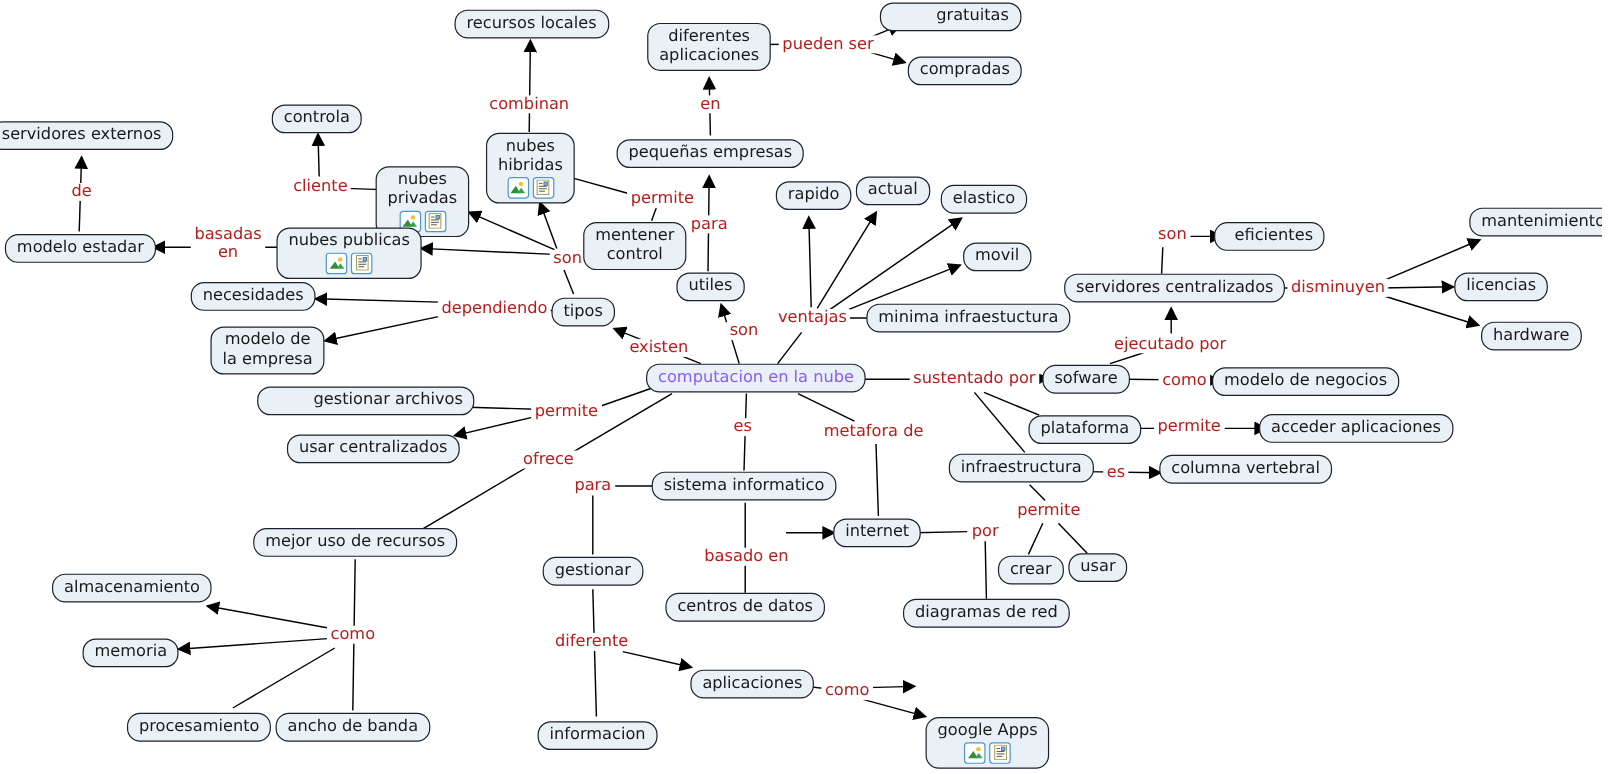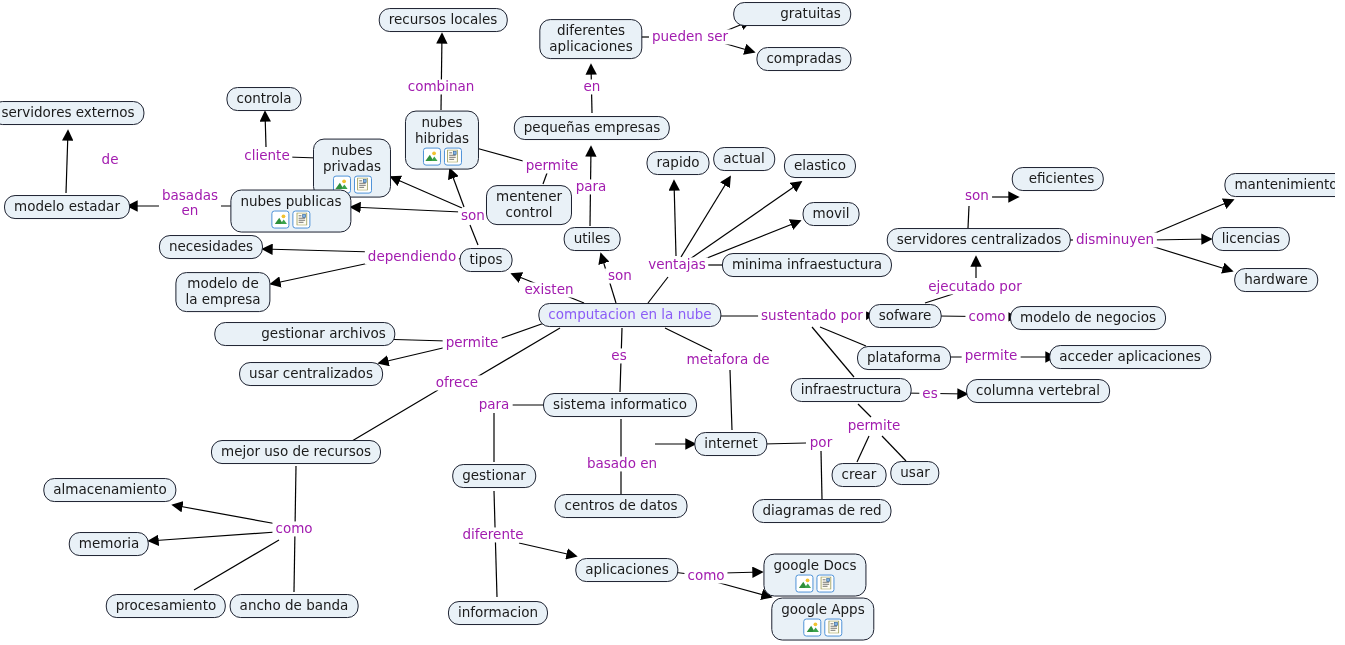--- a/index.html
+++ b/index.html
@@ -3,21 +3,21 @@
 <meta charset="utf-8">
 <style>
   html,body{margin:0;padding:0;background:#ffffff;}
   #canvas{
     position:relative;width:1335px;height:645px;overflow:hidden;
     background:#ffffff;font-family:"DejaVu Sans","Liberation Sans",sans-serif;border-radius:26px;
   }
   #edges{position:absolute;left:0;top:0;z-index:1;}
   .edge-label{
     position:absolute;z-index:2;transform:translate(-50%,-50%);
-    background:#ffffff;color:#a21caf;font-size:13.5px;line-height:1.12;
+    background:#ffffff;color:#b91c1c;font-size:13.5px;line-height:1.12;
     white-space:pre-line;text-align:center;padding:0 3px;
   }
   .node{
     position:absolute;z-index:3;transform:translate(-50%,-50%);
     background:#e9f1f7;border:1.4px solid #1c2130;border-radius:11px;
     color:#1a1a1a;font-size:13.5px;line-height:1.18;
     padding:3px 9px;white-space:pre-line;text-align:center;
     display:flex;flex-direction:column;align-items:center;justify-content:center;
     box-sizing:border-box;
   }
@@ -160,21 +160,21 @@
 control</span></div>
     <div class="node" style="left: 678px; top: 163px;"><span>rapido</span></div>
     <div class="node" style="left: 744px; top: 159px;"><span>actual</span></div>
     <div class="node" style="left: 820px; top: 166px;"><span>elastico</span></div>
     <div class="node" style="left: 831px; top: 214px;"><span>movil</span></div>
     <div class="node" style="left: 592px; top: 239px;"><span>utiles</span></div>
     <div class="node" style="left: 211px; top: 247px;"><span>necesidades</span></div>
     <div class="node" style="left: 486px; top: 260px;"><span>tipos</span></div>
     <div class="node" style="left: 807px; top: 265px;"><span>minima infraestuctura</span></div>
     <div class="node" style="left: 979px; top: 240px;"><span>servidores centralizados</span></div>
-    <div class="node" style="left: 1058px; top: 179px; padding-left: 16px;"><span>eficientes</span></div>
+    <div class="node" style="left: 1058px; top: 197px; padding-left: 16px;"><span>eficientes</span></div>
     <div class="node" style="left: 1286px; top: 185px;"><span>mantenimiento</span></div>
     <div class="node" style="left: 1251px; top: 239px;"><span>licencias</span></div>
     <div class="node" style="left: 1276px; top: 280px;"><span>hardware</span></div>
     <div class="node" style="left: 223px; top: 292px;"><span>modelo de
 la empresa</span></div>
     <div class="node accent" style="left: 630px; top: 315px;"><span>computacion en la nube</span></div>
     <div class="node" style="left: 305px; top: 334px; padding-left: 46px;"><span>gestionar archivos</span></div>
     <div class="node" style="left: 905px; top: 316px;"><span>sofware</span></div>
     <div class="node" style="left: 1088px; top: 318px;"><span>modelo de negocios</span></div>
     <div class="node" style="left: 311px; top: 374px;"><span>usar centralizados</span></div>
@@ -186,51 +186,39 @@
     <div class="node" style="left: 296px; top: 452px;"><span>mejor uso de recursos</span></div>
     <div class="node" style="left: 731px; top: 444px;"><span>internet</span></div>
     <div class="node" style="left: 859px; top: 475px;"><span>crear</span></div>
     <div class="node" style="left: 915px; top: 473px;"><span>usar</span></div>
     <div class="node" style="left: 494px; top: 476px;"><span>gestionar</span></div>
     <div class="node" style="left: 110px; top: 490px;"><span>almacenamiento</span></div>
     <div class="node" style="left: 621px; top: 506px;"><span>centros de datos</span></div>
     <div class="node" style="left: 822px; top: 511px;"><span>diagramas de red</span></div>
     <div class="node" style="left: 109px; top: 544px;"><span>memoria</span></div>
     <div class="node" style="left: 627px; top: 570px;"><span>aplicaciones</span></div>
-    <div class="node" style="left: 815px; top: 575px;"><span>google Docs</span><div class="icon-row"><span class="res-icon"><svg width="13" height="13" viewBox="0 0 16 16">
-            <circle cx="11.2" cy="4.6" r="2.3" fill="#f2c230"></circle>
-            <path d="M0.5 14 L6 6.5 L10.5 14 Z" fill="#2f8f3b"></path>
-            <path d="M7.5 14 L11.5 8.5 L15.5 14 Z" fill="#3aa34a"></path>
-          </svg></span><span class="res-icon"><svg width="13" height="13" viewBox="0 0 16 16">
-            <rect x="2" y="0.5" width="12" height="15" fill="#fffdf2" stroke="#9a9a55" stroke-width="1"></rect>
-            <rect x="9" y="2.5" width="3.5" height="3.5" fill="#7fb2e5" stroke="#336699" stroke-width="0.8"></rect>
-            <line x1="4" y1="4" x2="7.5" y2="4" stroke="#555" stroke-width="1"></line>
-            <line x1="4" y1="7" x2="12" y2="7" stroke="#555" stroke-width="1"></line>
-            <line x1="4" y1="9.5" x2="12" y2="9.5" stroke="#555" stroke-width="1"></line>
-            <line x1="4" y1="12" x2="10" y2="12" stroke="#555" stroke-width="1"></line>
-          </svg></span></div></div>
     <div class="node" style="left: 166px; top: 606px;"><span>procesamiento</span></div>
     <div class="node" style="left: 294px; top: 606px;"><span>ancho de banda</span></div>
     <div class="node" style="left: 823px; top: 619px;"><span>google Apps</span><div class="icon-row"><span class="res-icon"><svg width="13" height="13" viewBox="0 0 16 16">
             <circle cx="11.2" cy="4.6" r="2.3" fill="#f2c230"></circle>
             <path d="M0.5 14 L6 6.5 L10.5 14 Z" fill="#2f8f3b"></path>
             <path d="M7.5 14 L11.5 8.5 L15.5 14 Z" fill="#3aa34a"></path>
           </svg></span><span class="res-icon"><svg width="13" height="13" viewBox="0 0 16 16">
             <rect x="2" y="0.5" width="12" height="15" fill="#fffdf2" stroke="#9a9a55" stroke-width="1"></rect>
             <rect x="9" y="2.5" width="3.5" height="3.5" fill="#7fb2e5" stroke="#336699" stroke-width="0.8"></rect>
             <line x1="4" y1="4" x2="7.5" y2="4" stroke="#555" stroke-width="1"></line>
             <line x1="4" y1="7" x2="12" y2="7" stroke="#555" stroke-width="1"></line>
             <line x1="4" y1="9.5" x2="12" y2="9.5" stroke="#555" stroke-width="1"></line>
             <line x1="4" y1="12" x2="10" y2="12" stroke="#555" stroke-width="1"></line>
           </svg></span></div></div>
     <div class="node" style="left: 498px; top: 613px;"><span>informacion</span></div>
     <div class="edge-label" style="left: 690px; top: 37px;">pueden ser</div>
     <div class="edge-label" style="left: 441px; top: 87px;">combinan</div>
     <div class="edge-label" style="left: 592px; top: 87px;">en</div>
-    <div class="edge-label" style="left: 68px; top: 160px; margin-left: 42px;">de</div>
+    <div class="edge-label" style="left: 68px; top: 160px;">de</div>
     <div class="edge-label" style="left: 267px; top: 156px;">cliente</div>
     <div class="edge-label" style="left: 552px; top: 166px;">permite</div>
     <div class="edge-label" style="left: 591px; top: 187px;">para</div>
     <div class="edge-label" style="left: 190px; top: 203px;">basadas
 en</div>
     <div class="edge-label" style="left: 977px; top: 196px;">son</div>
     <div class="edge-label" style="left: 473px; top: 216px;">son</div>
     <div class="edge-label" style="left: 412px; top: 257px;">dependiendo</div>
     <div class="edge-label" style="left: 677px; top: 265px;">ventajas</div>
     <div class="edge-label" style="left: 620px; top: 276px;">son</div>

